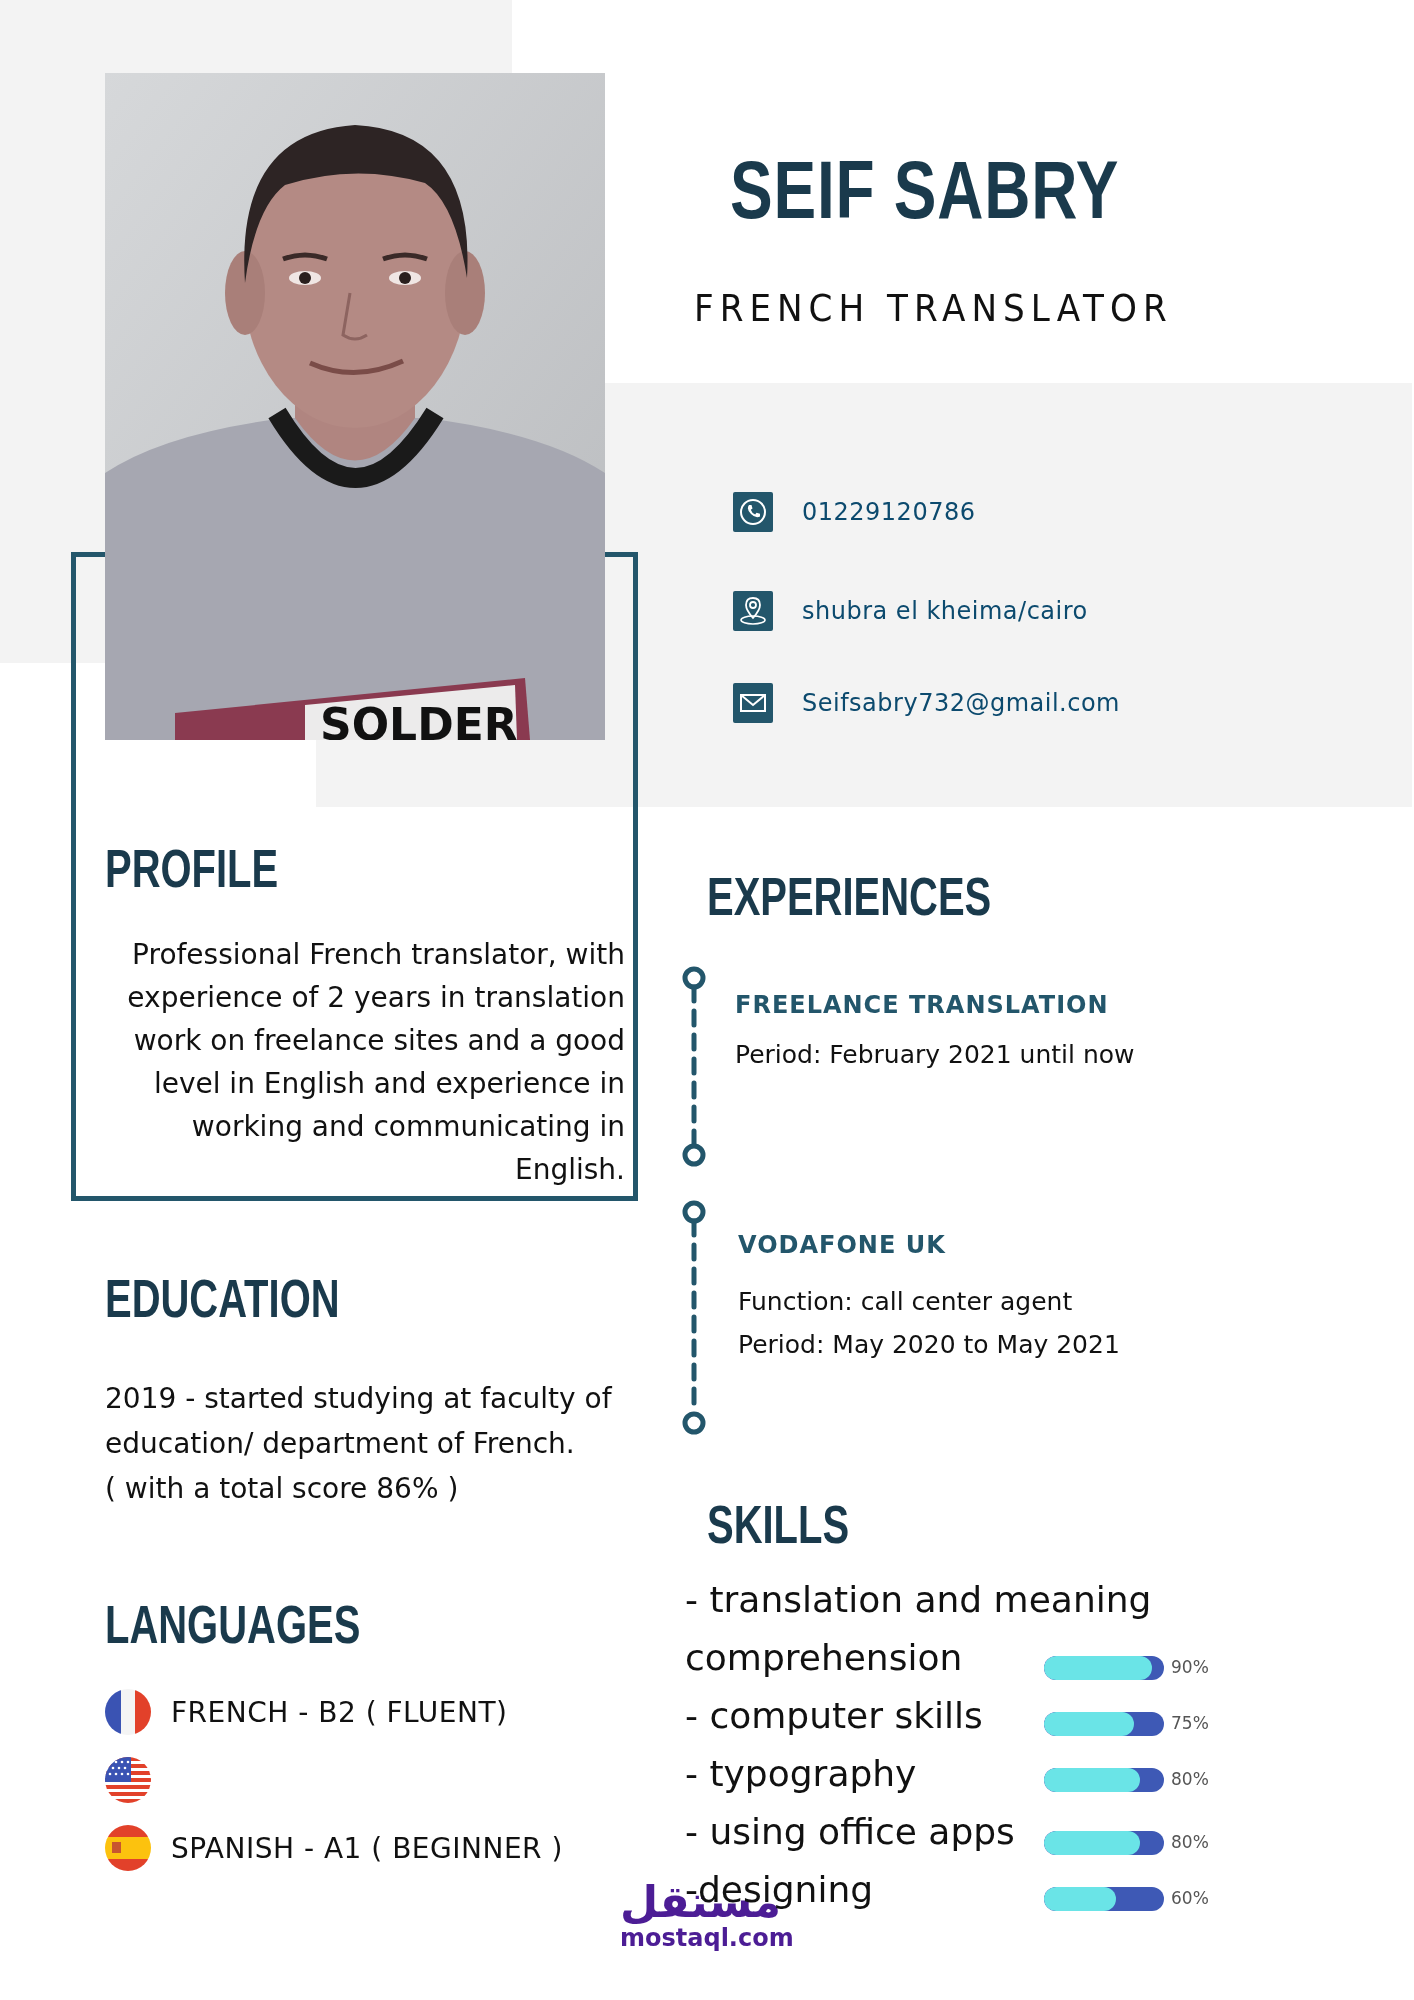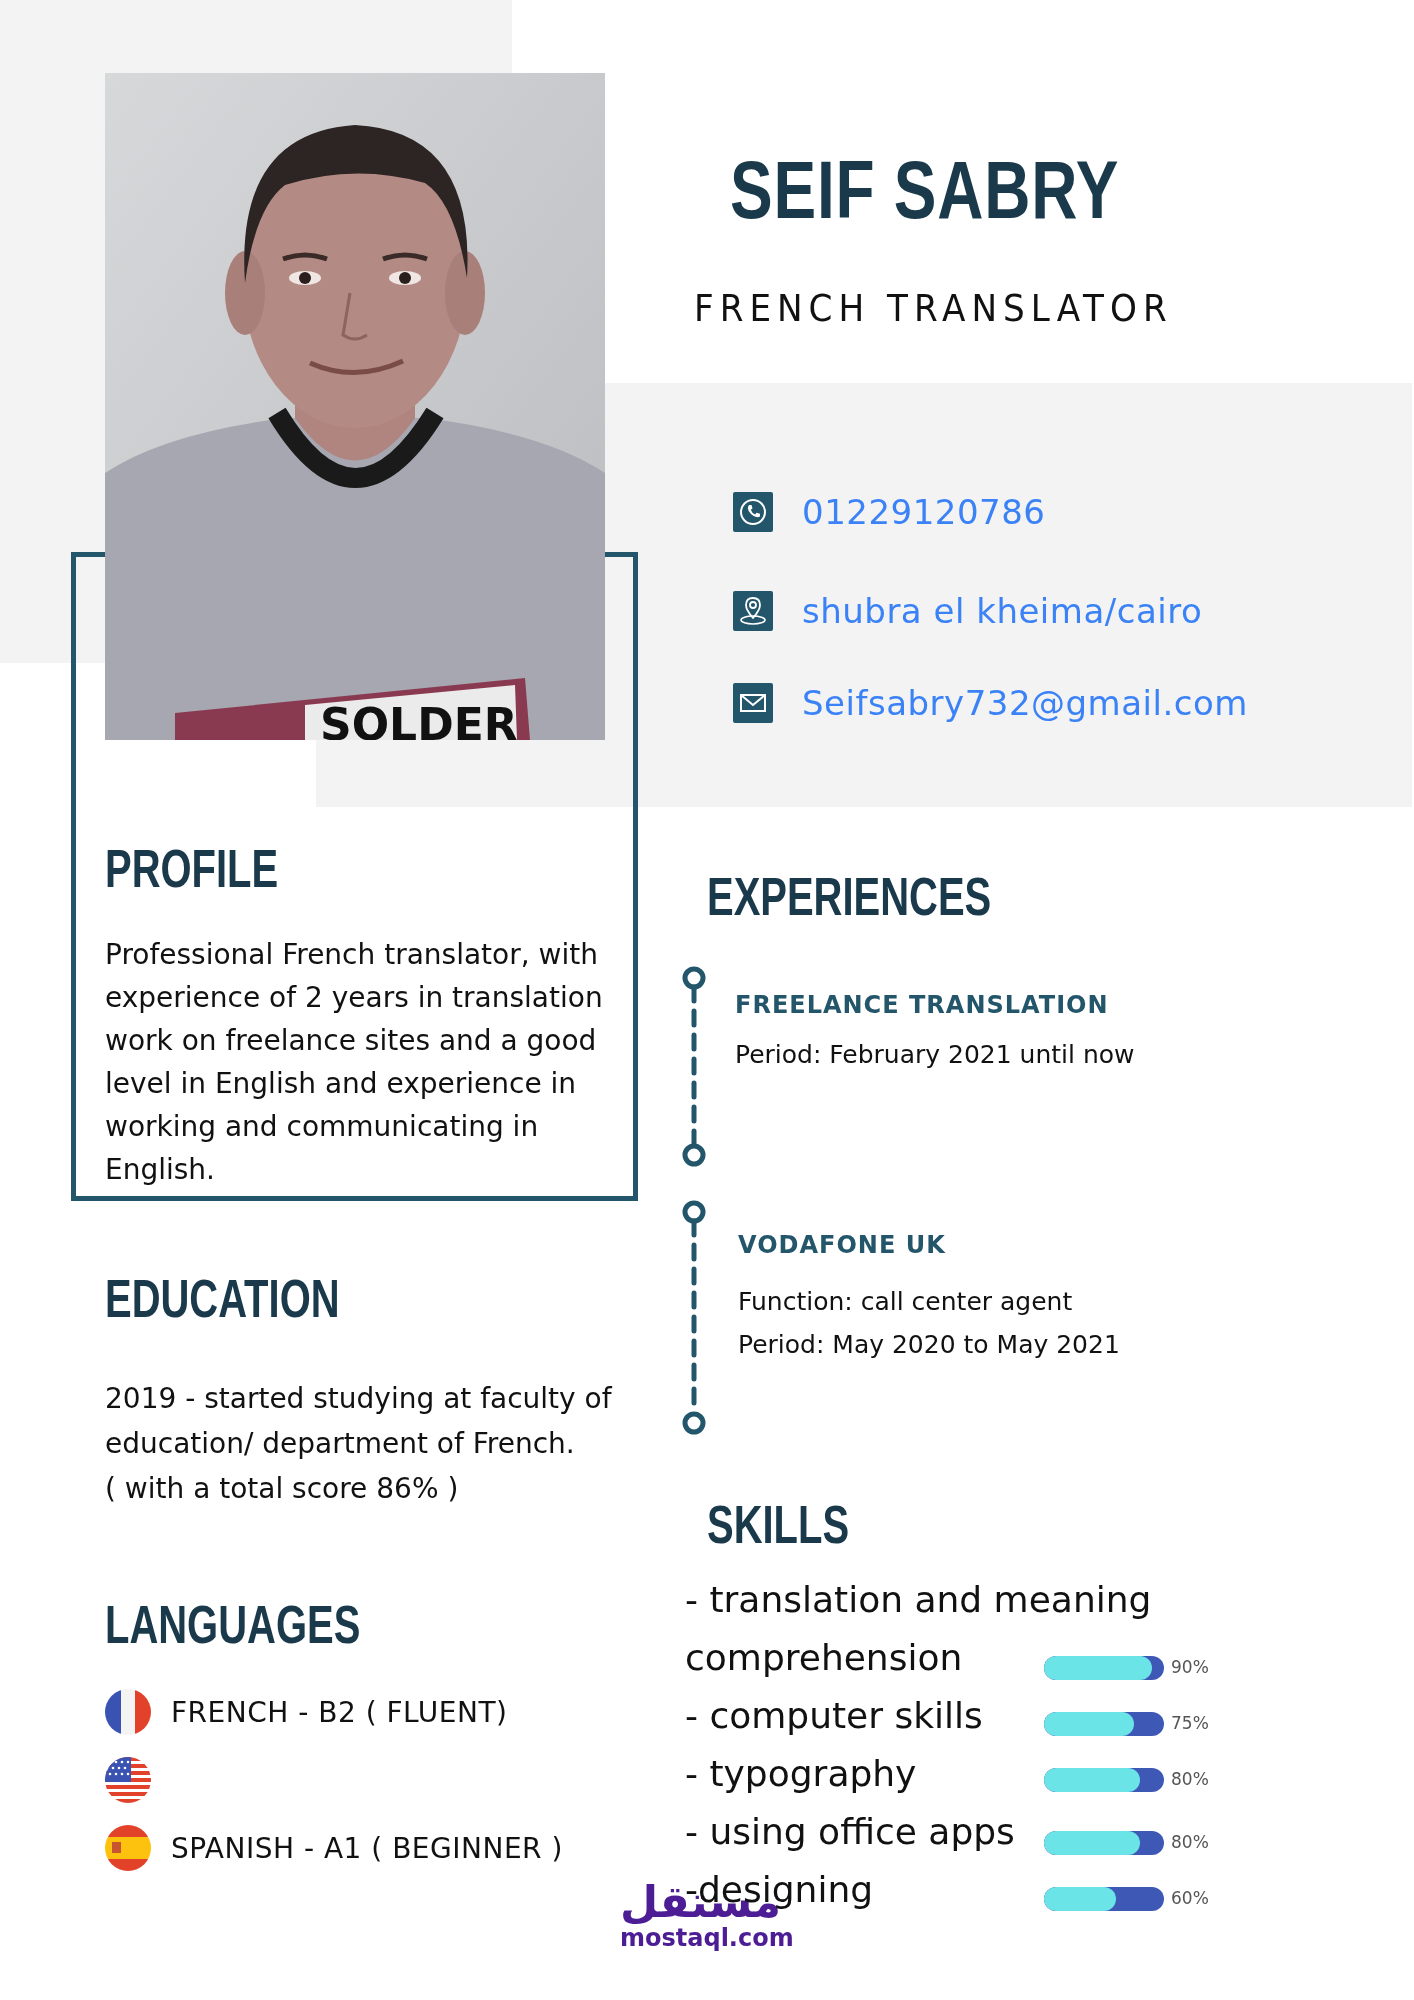--- a/index.html
+++ b/index.html
@@ -41,21 +41,21 @@
     font-size: 38px; letter-spacing: 6px; color: #111; white-space: nowrap;
     font-stretch: condensed;
     margin-top: 24px;
   }
 
   .contact-row { left: 733px; z-index: 4; display: flex; align-items: center; height: 40px; }
   .contact-icon {
     width: 40px; height: 40px; background: #23566b; border-radius: 2px;
     display: flex; align-items: center; justify-content: center; margin-right: 29px;
   }
-  .contact-text { font-size: 34px; color: #3b82f6; letter-spacing: 0.5px; white-space: nowrap; }
+  .contact-text { font-size: 24px; color: #0c4a6e; letter-spacing: 0.5px; white-space: nowrap; }
 
   .section-title {
     z-index: 4; font-family: "Liberation Sans", sans-serif; font-weight: bold;
     font-size: 54px; line-height: 60px; color: #1a3a4c; white-space: nowrap;
     transform: scaleX(0.74); transform-origin: left top;
   }
   .body-text { z-index: 4; font-size: 28px; line-height: 43px; color: #111; }
 
   .timeline { z-index: 4; }
   .job-title {
@@ -163,21 +163,21 @@
   <div class="contact-icon">
     <svg width="28" height="22" viewBox="0 0 28 22">
         <rect x="2" y="3" width="24" height="16" fill="none" stroke="#fff" stroke-width="2"></rect>
         <path d="M2 3 L14 13 L26 3" fill="none" stroke="#fff" stroke-width="2"></path>
       </svg>
   </div>
   <span class="contact-text">Seifsabry732@gmail.com</span>
 </div>
 
 <div class="abs section-title" style="left:105px; top:838px;">PROFILE</div>
-<div class="abs body-text" style="left:105px; top:933px; width:520px;">
+<div class="abs body-text" style="left:105px; top:933px; width:520px;text-align:right;">
   <div>Professional French translator, with</div>
   <div>experience of 2 years in translation</div>
   <div>work on freelance sites and a good</div>
   <div>level in English and experience in</div>
   <div>working and communicating in</div>
   <div>English.</div>
 </div>
 
 <div class="abs section-title" style="left:105px; top:1268px;">EDUCATION</div>
 <div class="abs body-text" style="left:105px; top:1376px; width:560px; line-height:45px;">

